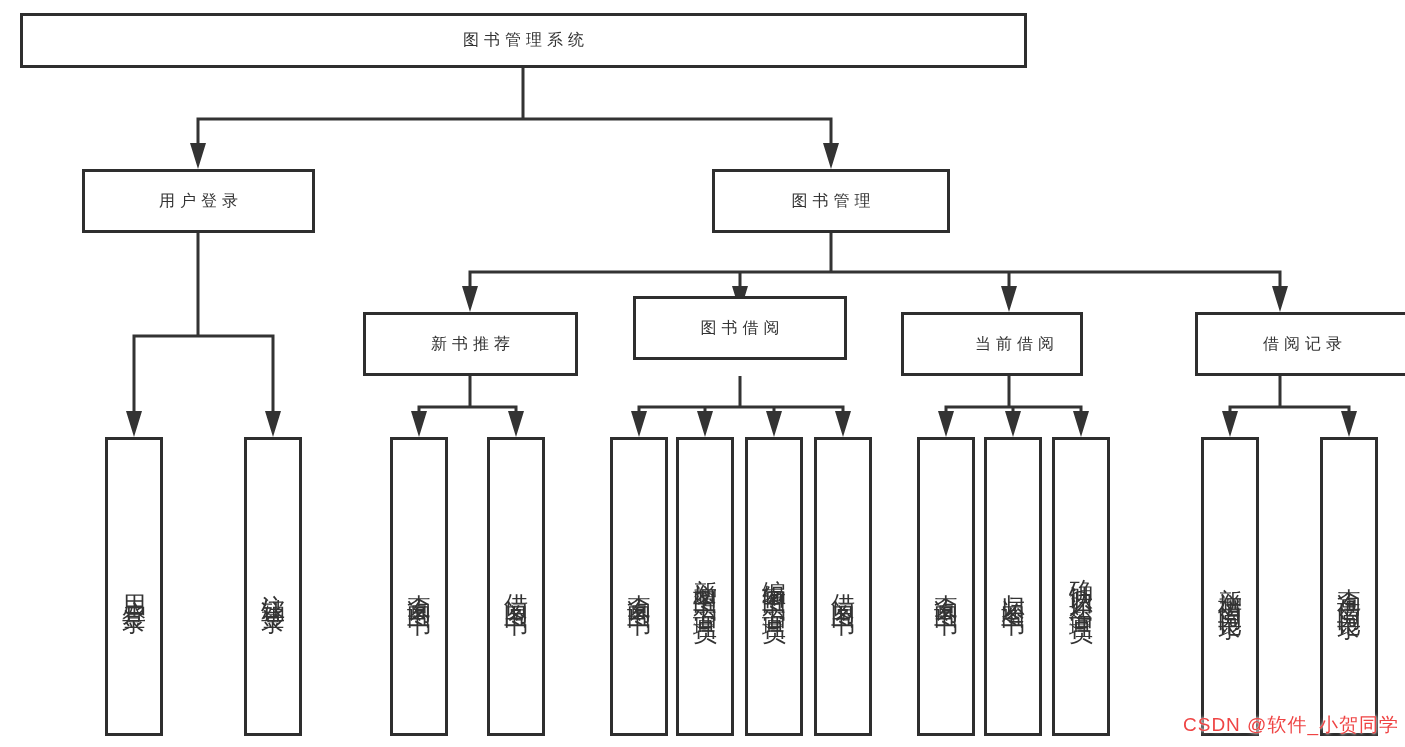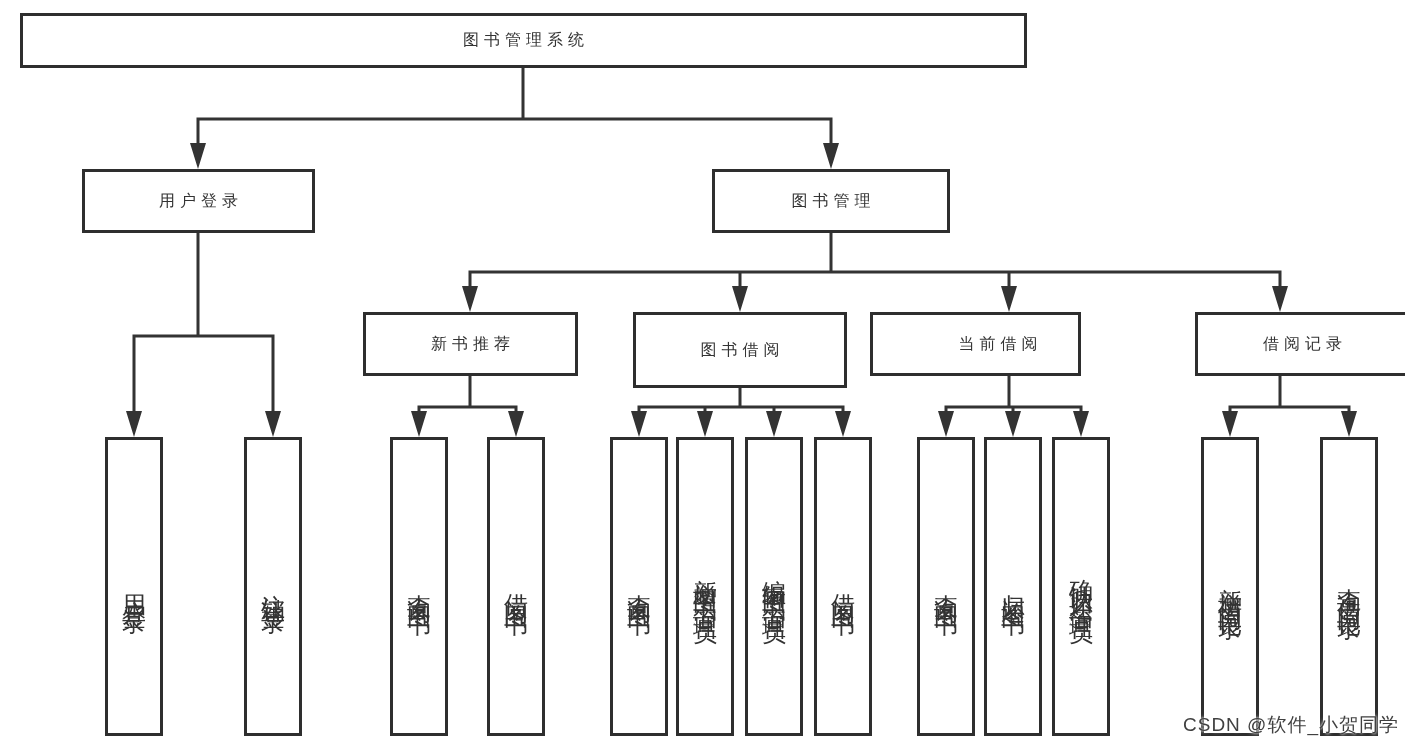--- a/index.html
+++ b/index.html
@@ -46,21 +46,21 @@
     line-height: 1;
     white-space: nowrap;
   }
   .watermark {
     position: absolute;
     left: 1183px;
     top: 712px;
     width: 215px;
     font-size: 19px;
     letter-spacing: 1px;
-    color: #404040;
+    color: #ef4444;
     text-shadow: 0 0 2px #ffffff, 0 0 4px #ffffff;
     white-space: nowrap;
     z-index: 5;
   }
 </style>
 </head>
 <body>
 
 <div id="canvas">
 
@@ -117,24 +117,24 @@
   <div class="box" style="left:82px; top:169px; width:233px; height:64px;">
     <span class="hlabel">用户登录</span>
   </div>
   <div class="box" style="left:363px; top:312px; width:215px; height:64px;">
     <span class="hlabel">新书推荐</span>
   </div>
 
   <div class="box" style="left:712px; top:169px; width:238px; height:64px;">
     <span class="hlabel">图书管理</span>
   </div>
-  <div class="box" style="left:633px; top:312px; width:214px; height:76px;text-align:center;">
+  <div class="box" style="left:633px; top:296px; width:214px; height:64px;text-align:center;">
     <span class="hlabel">图书借阅</span>
   </div>
-  <div class="box" style="left:870px; top:312px; width:211px; height:64px;padding-left:45px;">
+  <div class="box" style="left:901px; top:312px; width:182px; height:64px;padding-left:45px;">
     <span class="hlabel">当前借阅</span>
   </div>
   <div class="box" style="left:1172px; top:312px; width:215px; height:64px;margin-left:23px;">
     <span class="hlabel">借阅记录</span>
   </div>
 
   <div class="box vbox" style="left:105px; top:437px; width:58px; height:299px;">
     <span class="vlabel">用户登录</span>
   </div>
   <div class="box vbox" style="left:244px; top:437px; width:58px; height:299px;">

